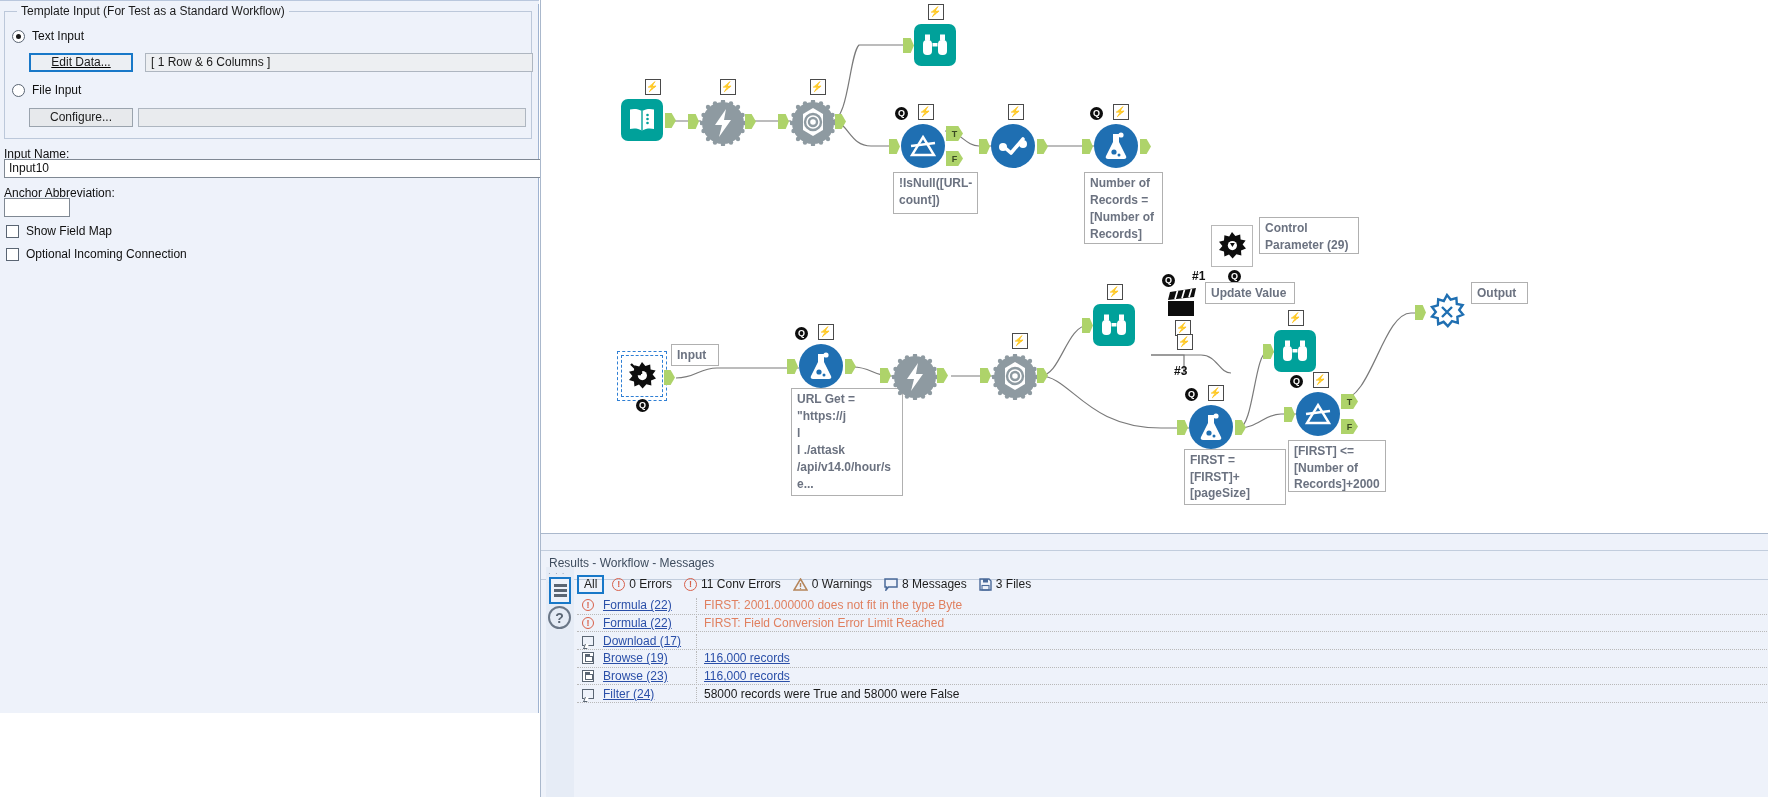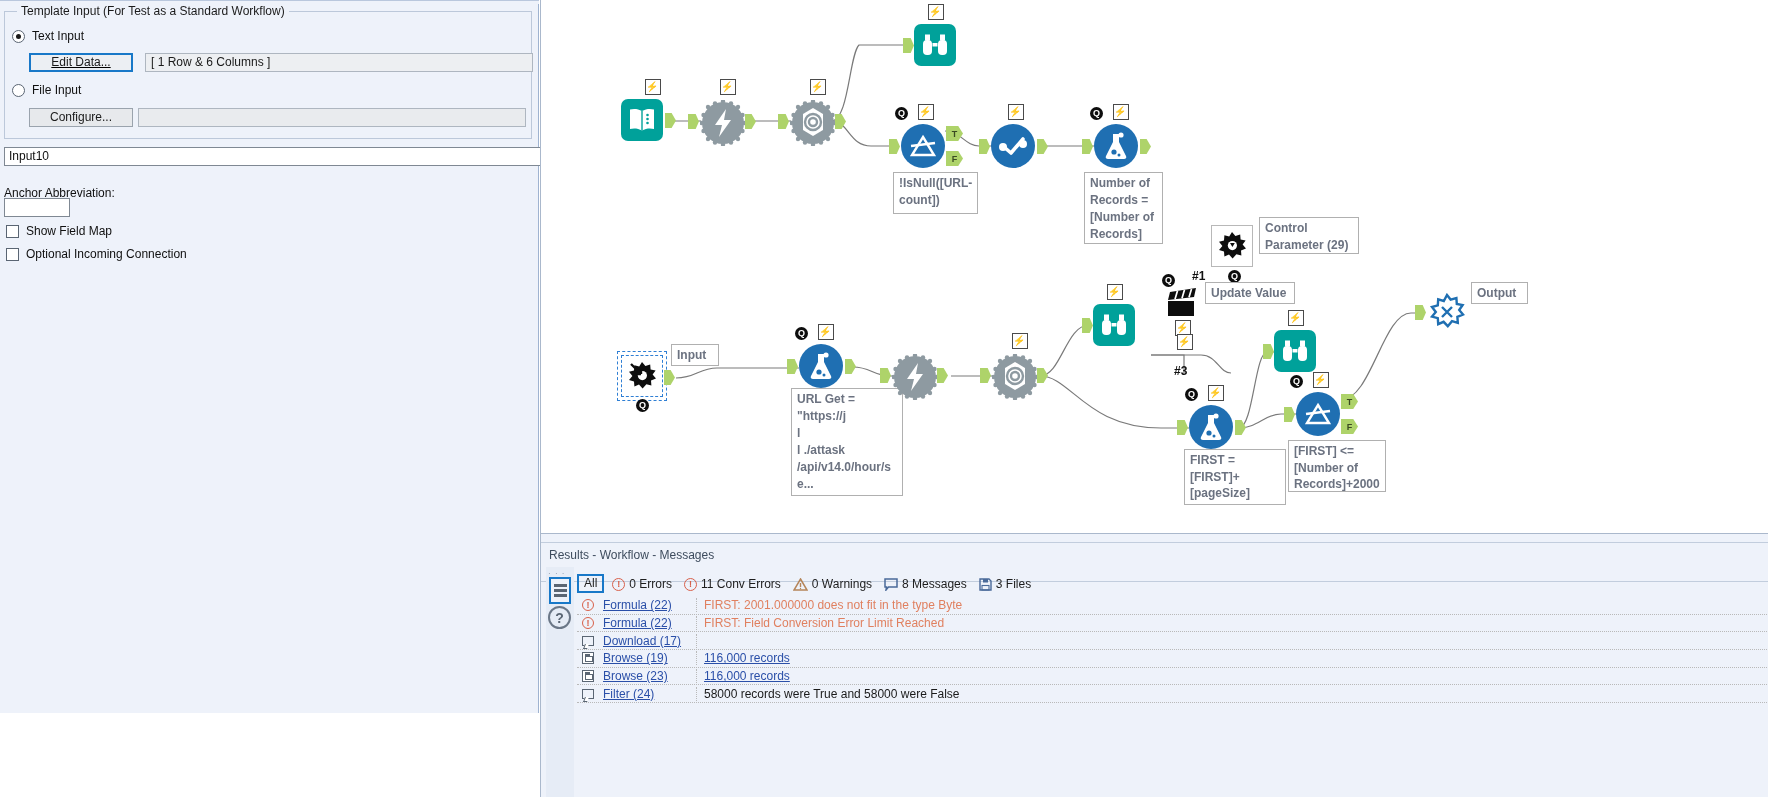--- a/index.html
+++ b/index.html
@@ -122,21 +122,21 @@
   svg.wires{position:absolute;left:0;top:0;width:1228px;height:533px;overflow:visible;}
   svg.wires path{fill:none;stroke:#7a7a7a;stroke-width:1.2;}
 
   
   .results{
     position:absolute;left:540px;top:533px;width:1228px;height:264px;
     background:#eef2fa;border-left:1px solid #aab8cc;border-top:1px solid #aab8cc;
     box-sizing:border-box;
   }
   .results-title{
-    position:absolute;left:0;top:8px;width:1228px;height:40px;
+    position:absolute;left:0;top:16px;width:1228px;height:30px;
     border:1px solid #c2cddd;border-left:0;border-right:0;box-sizing:border-box;
     background:#eef2fa;
   }
   .results-title span{position:absolute;left:8px;top:5px;font-size:12px;color:#3e4c5e;}
 
   .rail{
     position:absolute;left:5px;top:33px;width:28px;height:231px;background:#e6ecf6;
   }
   .rail-grip{position:absolute;left:7px;top:35px;width:21px;height:6px;color:#8f9cad;font-size:8px;letter-spacing:1px;}
   .rail-btn{
@@ -144,21 +144,21 @@
     border:2px solid #1878c8;background:#eef2fa;box-sizing:border-box;
     display:flex;flex-direction:column;align-items:center;justify-content:center;gap:2px;
   }
   .rail-btn i{display:block;width:13px;height:3px;background:#5a6573;}
   .rail-help{
     position:absolute;left:7px;top:72px;width:23px;height:23px;border-radius:50%;
     border:2px solid #6b7787;color:#5a6573;font-size:14px;font-weight:bold;
     display:flex;align-items:center;justify-content:center;box-sizing:border-box;
   }
 
-  .filters{position:absolute;left:36px;top:40px;height:20px;display:flex;gap:0;}
+  .filters{position:absolute;left:36px;top:40px;height:20px;display:flex;align-items:center;gap:0;}
   .filter{display:flex;align-items:center;gap:4px;margin-right:12px;font-size:12px;color:#1d1d1d;}
   .filter.all{
     border:2px solid #1878c8;padding:0 5px;height:19px;line-height:15px;
     box-sizing:border-box;margin-right:8px;
   }
   .ico-err{
     width:13px;height:13px;border-radius:50%;border:1.6px solid #d8604a;color:#d8604a;
     font-size:9px;font-weight:bold;display:flex;align-items:center;justify-content:center;
     box-sizing:border-box;flex:none;line-height:1;
   }
@@ -215,21 +215,21 @@
         <span class="radio-label">File Input</span>
       </div>
 
       <div style="position:absolute;left:24px;top:96px;width:104px;">
         <div class="btn">Configure...</div>
       </div>
       <div class="ro-field empty" style="position:absolute;left:133px;top:96px;width:388px;"></div>
     </div>
 
     <div class="lbl" style="position:absolute;left:4px;top:147px;">Input Name:</div>
-    <div class="txt-field" style="position:absolute;left:4px;top:147px;width:612px;">Input10</div>
+    <div class="txt-field" style="position:absolute;left:4px;top:159px;width:612px;">Input10</div>
 
     <div class="lbl" style="position:absolute;left:4px;top:186px;">Anchor Abbreviation:</div>
     <div class="txt-field" style="position:absolute;left:4px;top:198px;width:66px;"></div>
 
     <div class="chk-row" style="left:6px;top:224px;">
       <span class="chk"></span>
       <span class="lbl">Show Field Map</span>
     </div>
 
     <div class="chk-row" style="left:6px;top:247px;">

